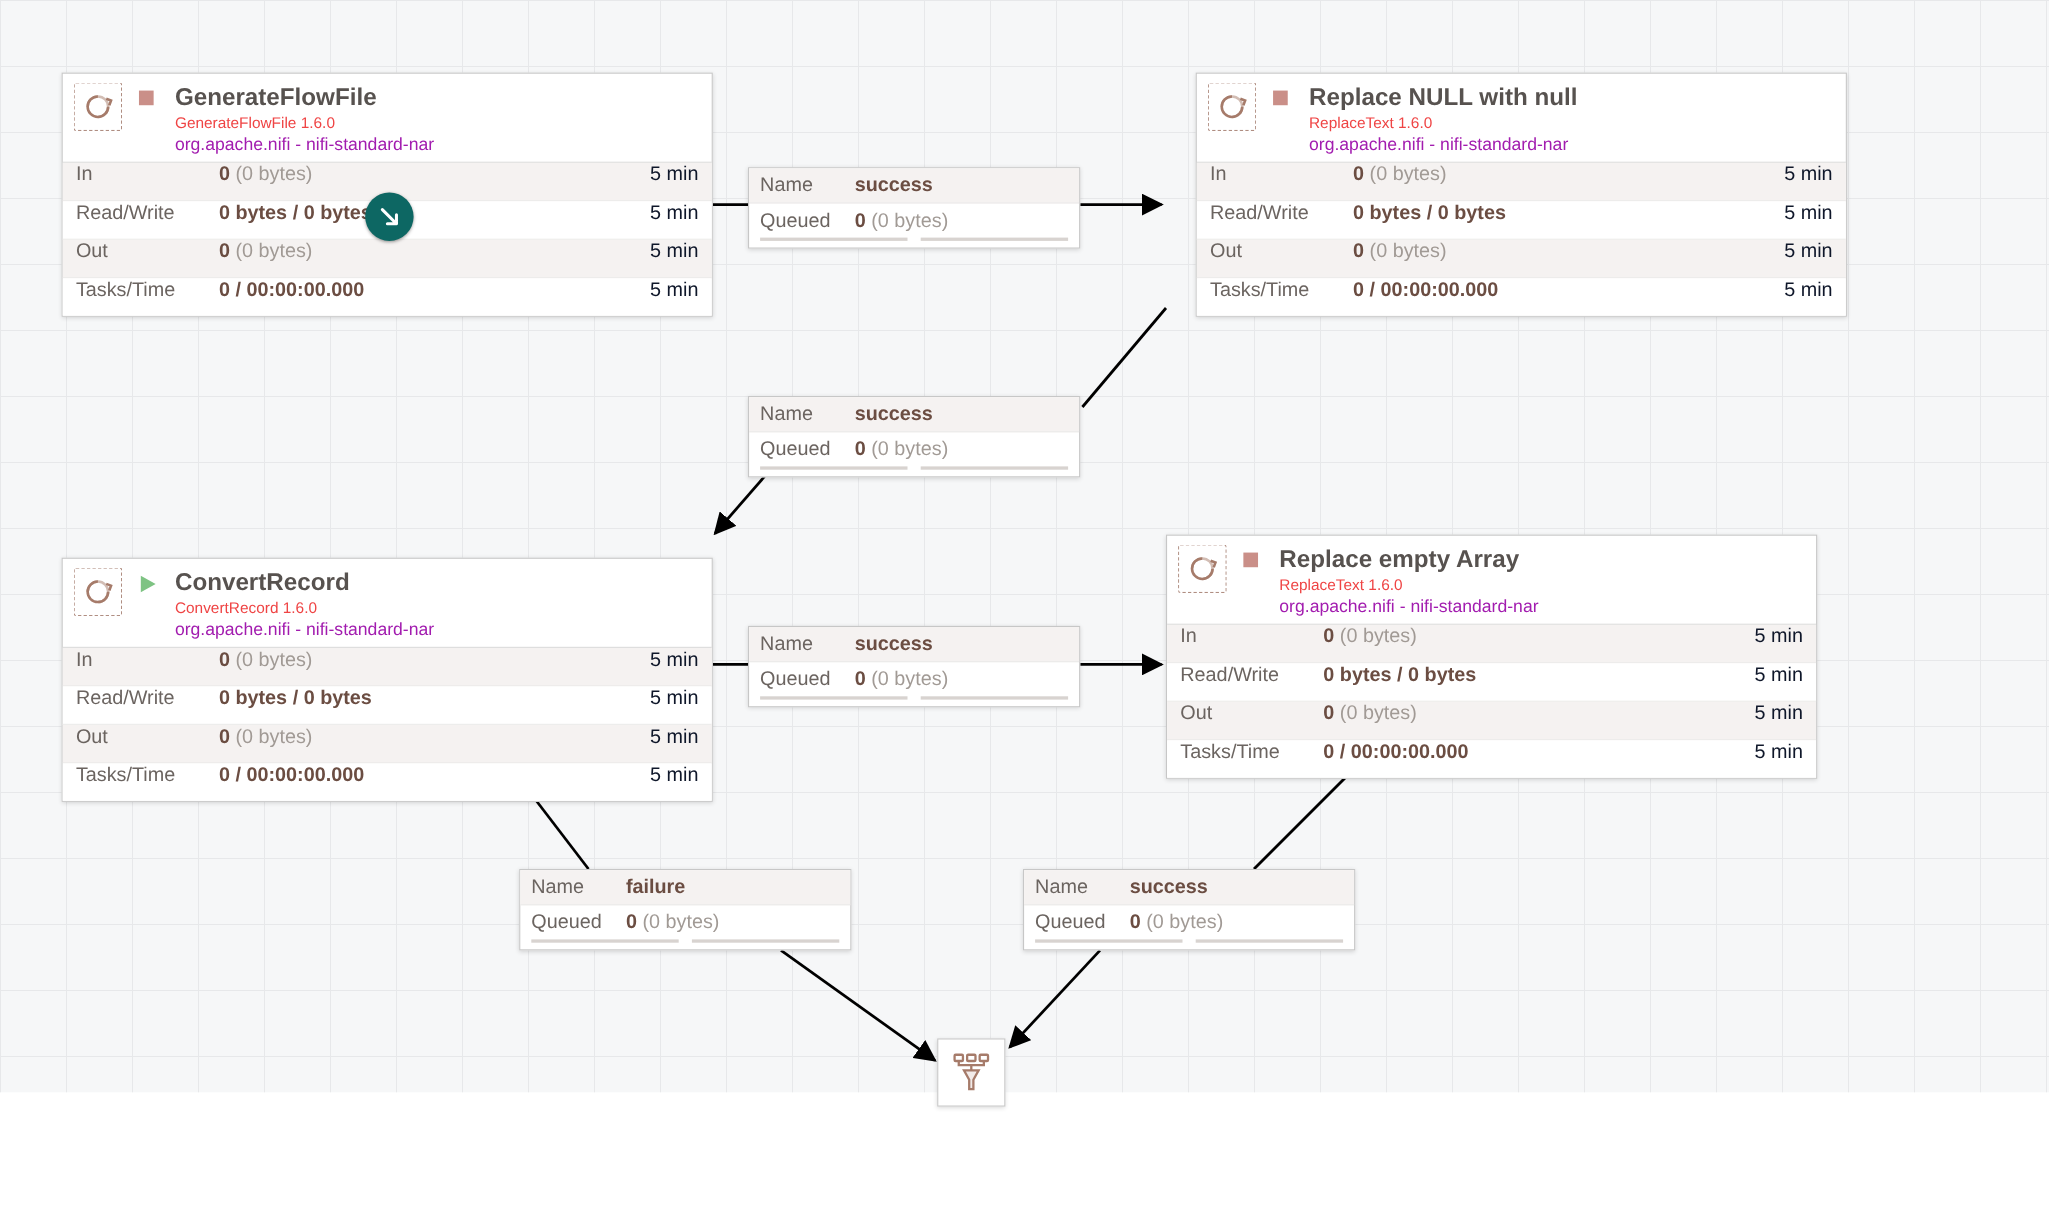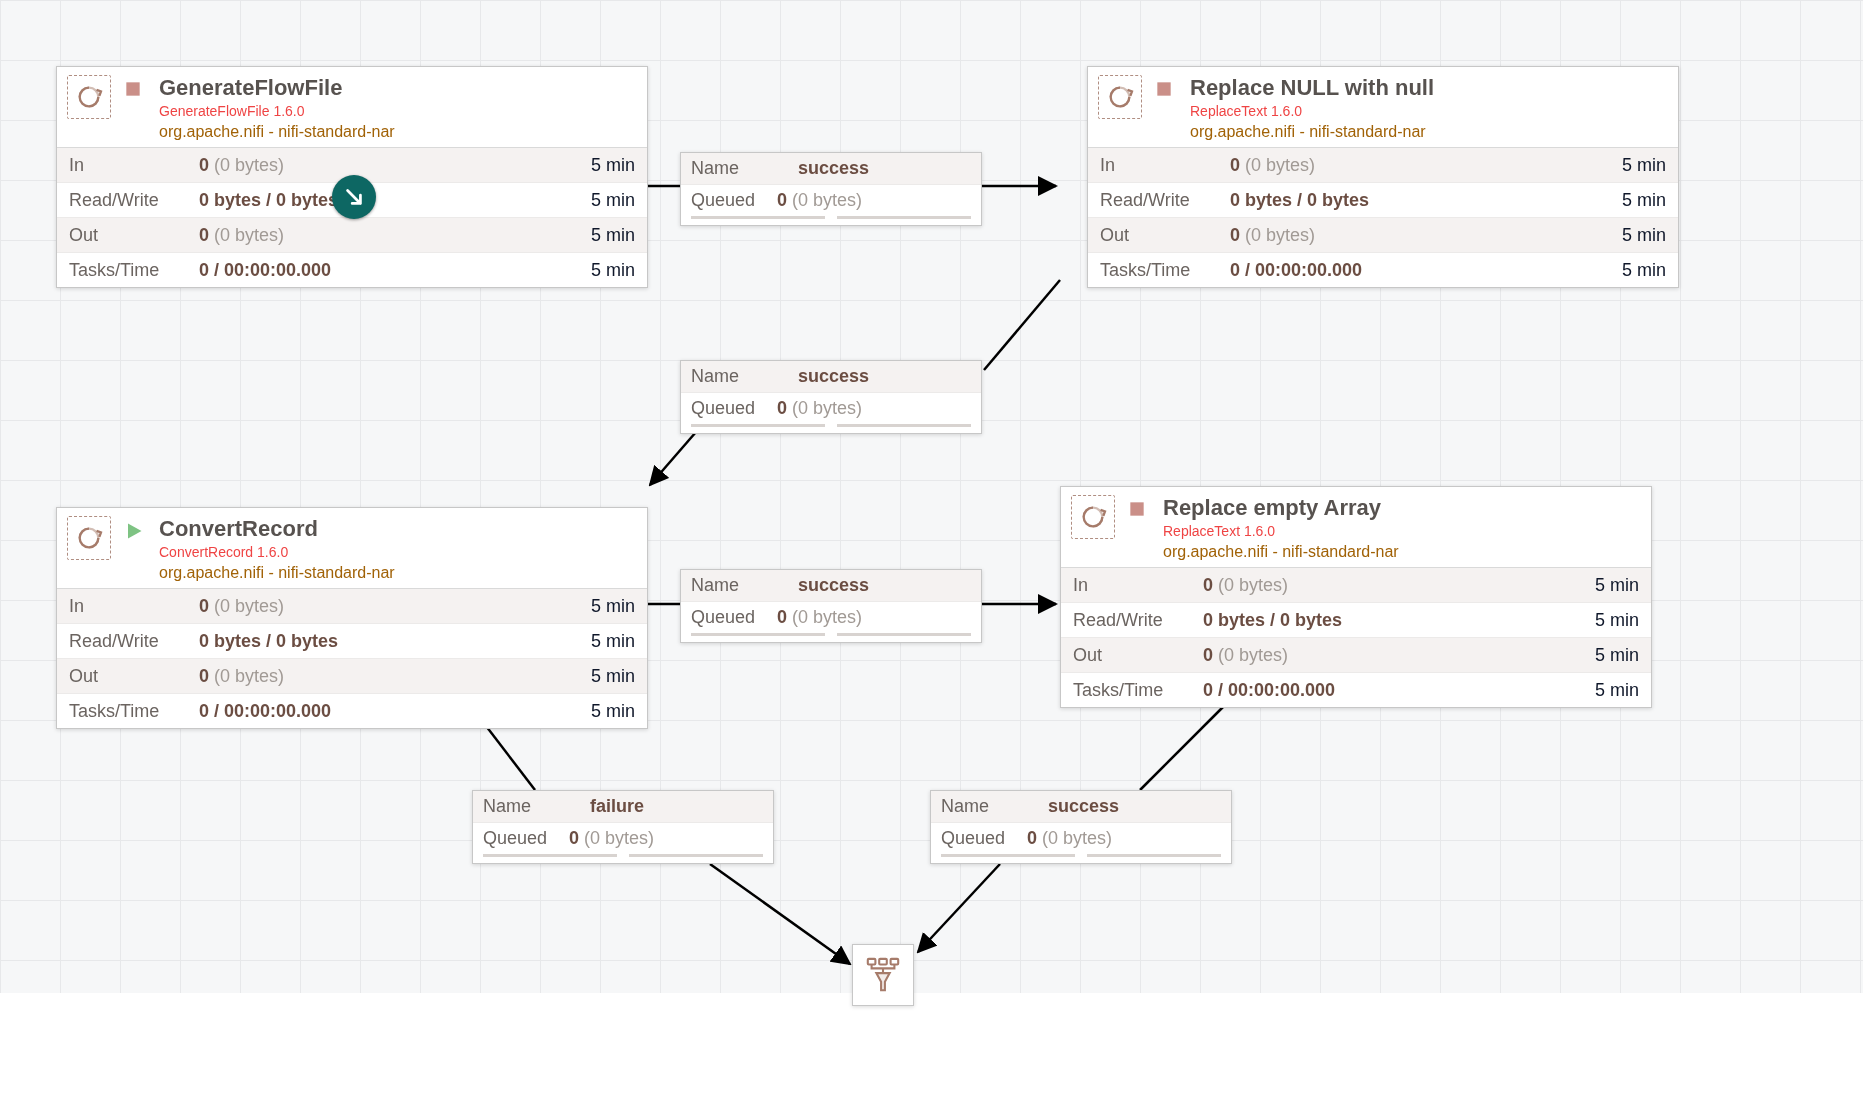--- a/index.html
+++ b/index.html
@@ -9,33 +9,33 @@
     background-size:60px 60px;}
   svg.edges{position:absolute;left:0;top:0;width:1863px;height:1120px;pointer-events:none;}
   .node{position:absolute;width:590px;background:#fff;border:1px solid #c7c7c7;box-shadow:0 1px 4px rgba(0,0,0,.15);color:#5c5757;}
   .node-header{display:flex;align-items:flex-start;padding:8px 10px 6px 10px;}
   .proc-icon{width:42px;height:42px;border:1.5px dashed #b08e82;margin-right:14px;position:relative;border-radius:2px;}
   .proc-icon svg{position:absolute;left:50%;top:50%;transform:translate(-50%,-50%);}
   .run-icon{width:22px;flex:0 0 22px;margin:6px 12px 0 0;}
   .node-titles{line-height:1.2;}
   .node-name{font-size:22px;font-weight:600;color:#57524f;}
   .node-type{font-size:14px;color:#ef4444;margin-top:2px;}
-  .node-bundle{font-size:16px;color:#a16207;margin-top:2px;}
+  .node-bundle{font-size:16px;color:#a21caf;margin-top:2px;}
   .stats{border-top:1px solid #d9d9d9;font-size:18px;}
-  .stat-row{display:flex;align-items:center;height:34px;border-bottom:1px solid #eceae9;padding:0 12px;}
+  .stat-row{display:flex;align-items:flex-start;height:34px;border-bottom:1px solid #eceae9;padding:0 12px;}
   .stat-row:nth-child(odd){background:#f5f2f1;}
   .stat-row:nth-child(even){background:#ffffff;}
   .stat-row:last-child{border-bottom:none;}
   .stat-label{width:130px;color:#6b6460;}
   .stat-value{flex:1;color:#6b4d42;font-weight:600;}
   .stat-value .paren{color:#a19a95;font-weight:400;}
   .stat-time{color:#0f172a;}
   .conn{position:absolute;width:300px;background:#fff;border:1px solid #c7c7c7;box-shadow:0 1px 4px rgba(0,0,0,.15);font-size:18px;}
   .conn-row{display:flex;padding:5px 10px;align-items:center;}
-  .conn-row:first-child{background:#f5f2f1;border-bottom:1px solid #eceae9;gap:21px;}
+  .conn-row:first-child{background:#f5f2f1;border-bottom:1px solid #eceae9;}
   .conn-label{color:#6b6460;width:86px;}
   .conn-value{color:#6b4d42;font-weight:600;}
   .conn-value .paren{color:#a19a95;font-weight:400;}
   .conn-bp{height:5px;display:flex;gap:12px;padding:0 10px 4px 10px;}
   .conn-bp span{flex:1;height:3px;background:#d8d3d0;}
   .funnel-box{position:absolute;width:60px;height:60px;background:#fff;border:1px solid #c7c7c7;box-shadow:0 1px 4px rgba(0,0,0,.15);display:flex;align-items:center;justify-content:center;}
   .conn-handle{position:absolute;width:44px;height:44px;border-radius:50%;background:#0d6763;display:flex;align-items:center;justify-content:center;box-shadow:0 1px 3px rgba(0,0,0,.4);}
 </style>
 </head>
 <body>

